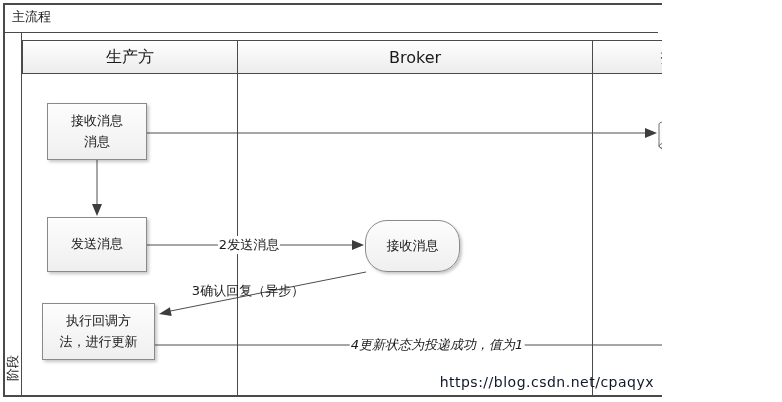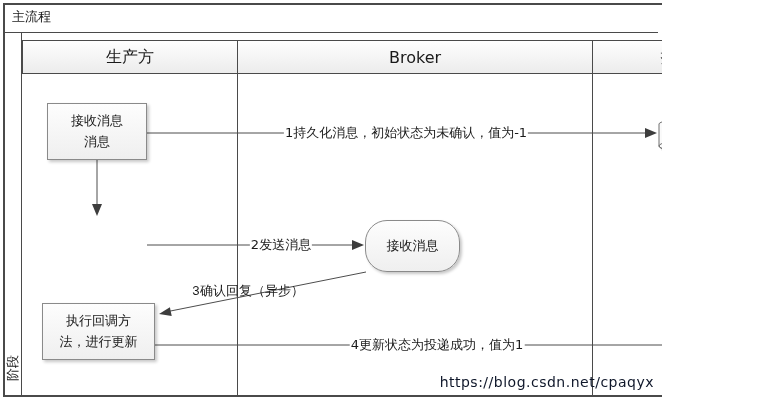--- a/index.html
+++ b/index.html
@@ -33,23 +33,23 @@
   }
   .n1{left:47px;top:103px;width:100px;height:57px;}
   .n2{left:47px;top:217px;width:100px;height:55px;}
   .n3{left:365px;top:220px;width:95px;height:52px;border-radius:22px;}
   .n4{left:42px;top:303px;width:113px;height:57px;}
   .arrow-label{
     position:absolute;transform:translate(-50%,-50%);
     background:#fff;font-size:13px;white-space:nowrap;padding:0 1px;
   }
   .al1{left:406px;top:133px;}
-  .al2{left:249px;top:245px;margin-left:32px;}
-  .al3{left:248px;top:291px;background:transparent;font-family:Liberation Mono, monospace;}
-  .al4{left:437px;top:345px;}
+  .al2{left:249px;top:245px;}
+  .al3{left:248px;top:291px;background:transparent;}
+  .al4{left:437px;top:345px;font-style:italic;}
   .watermark{position:absolute;right:8px;top:374px;font-size:14px;color:#0f172a;letter-spacing:0.5px;}
 </style>
 </head>
 <body>
 
 <div class="canvas">
 
   <div class="frame"></div>
 
   <div class="title-text">主流程</div>
@@ -101,24 +101,24 @@
 
     <g>
       <path d="M 661 126 A 28 4.5 0 0 1 717 126 L 717 148 A 28 5.5 0 0 1 661 148 Z" fill="none" stroke="#d0d0d0" stroke-width="2" transform="translate(1.5,1.5)"></path>
       <path d="M 659 124 A 28 4.5 0 0 1 715 124 L 715 146 A 28 5.5 0 0 1 659 146 Z" fill="#fafafa" stroke="#6e6e6e"></path>
       <ellipse cx="687" cy="146" rx="28" ry="5.5" fill="none" stroke="#6e6e6e"></ellipse>
     </g>
   </svg>
 
   <div class="node n1">接收消息
 消息</div>
+  <div class="node n2">发送消息</div>
   <div class="node n3">接收消息</div>
   <div class="node n4">执行回调方
 法，进行更新</div>
 
-  <div class="arrow-label al1">1持久化消息，初始状态为未确认，值为-1</div>
   <div class="arrow-label al2">2发送消息</div>
   <div class="arrow-label al3">3确认回复（异步）</div>
   <div class="arrow-label al4">4更新状态为投递成功，值为1</div>
 
   <div class="watermark">https://blog.csdn.net/cpaqyx</div>
 
 </div>
 
 </body></html>

